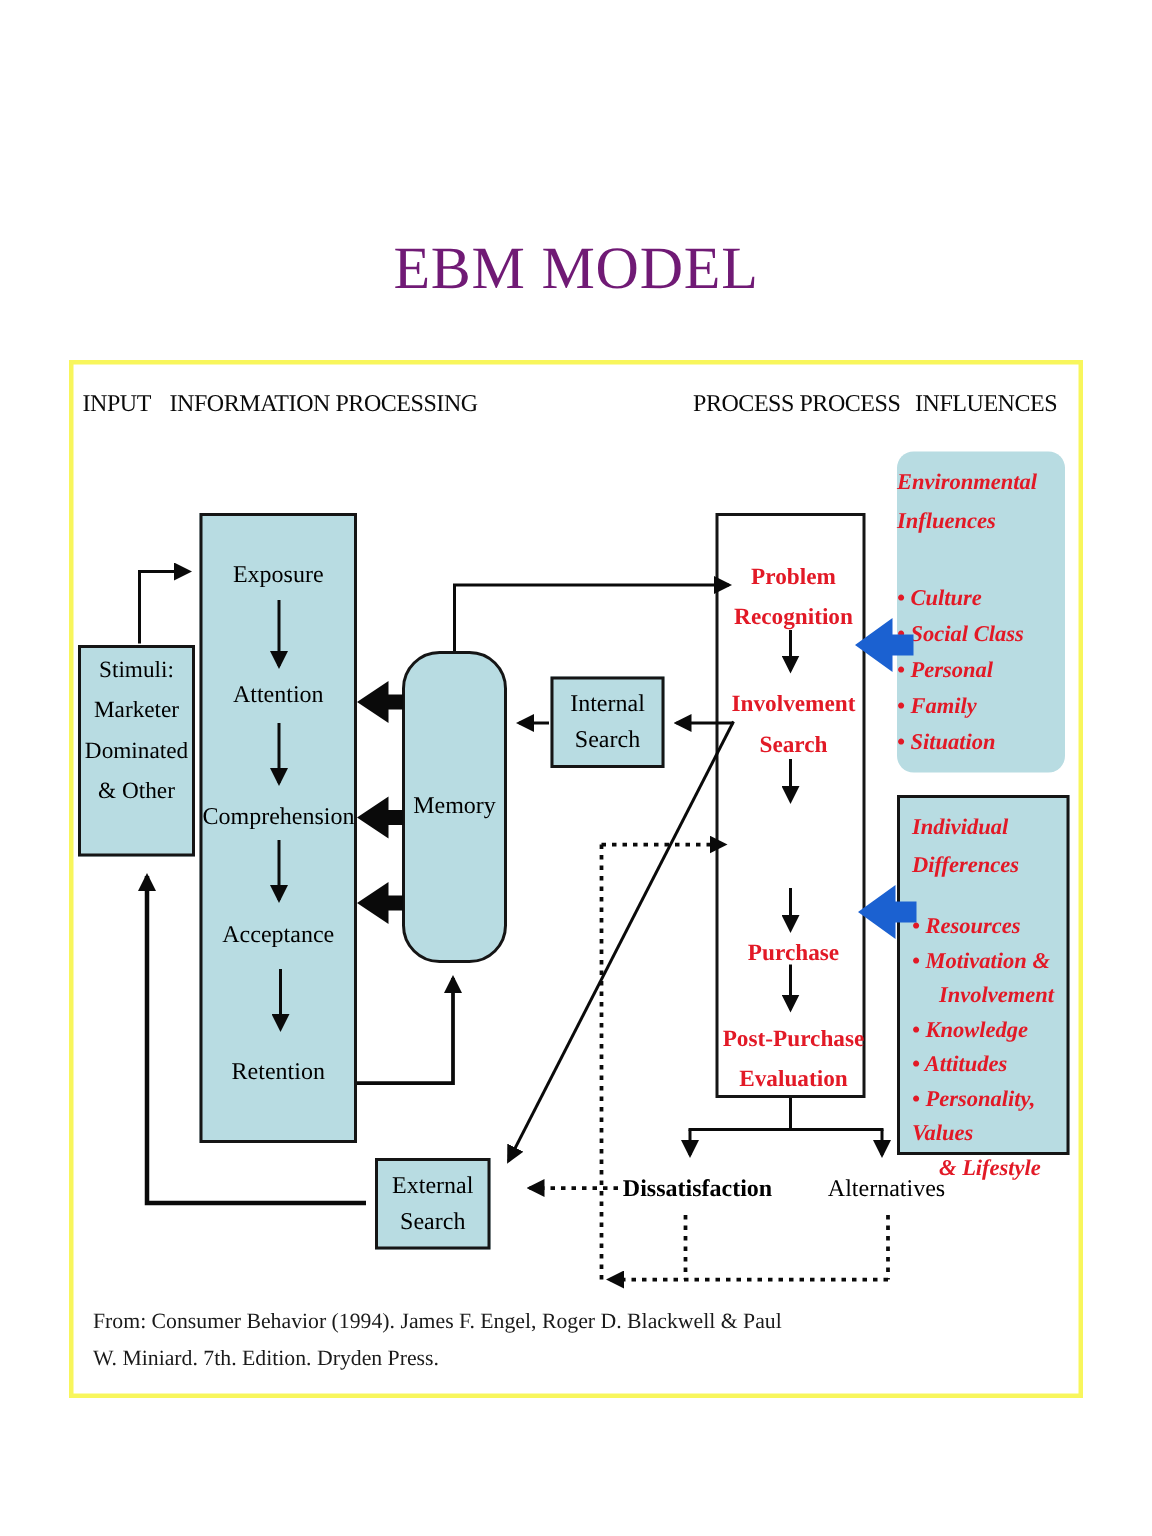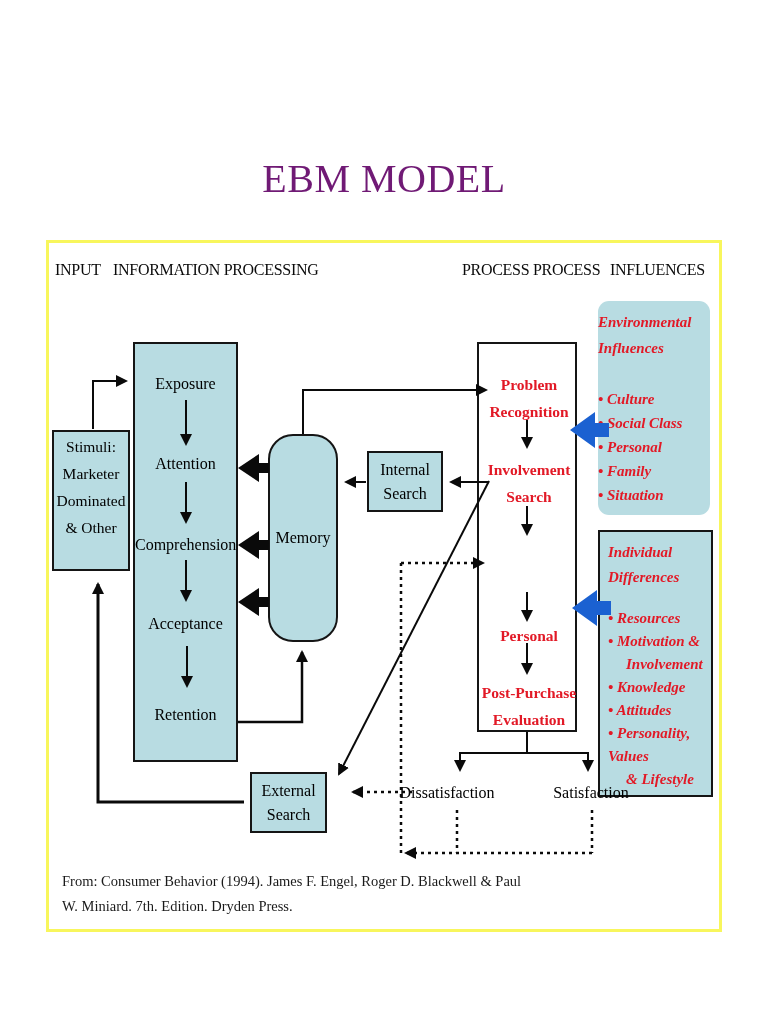--- a/index.html
+++ b/index.html
@@ -38,21 +38,21 @@
             background:#fff;border:2px solid #151515;box-sizing:border-box;}
   .dstage{position:absolute;left:-6px;width:112px;text-align:center;
           color:var(--red-text,#e21926);font-weight:bold;
           font-size:15.5px;line-height:27px;white-space:nowrap;}
 
   .redbox{color:var(--red-text,#e21926);font-weight:bold;font-style:italic;
           font-size:15px;box-sizing:border-box;}
   .envbox{left:598px;top:301px;width:112px;height:214px;padding:8px 4px 0 0;border-radius:11px;}
   .envbox .ttl{line-height:26px;}
   .envbox .blts{margin-top:26px;line-height:24px;}
-  .indbox{left:598px;top:530px;width:115px;height:267px;padding:8px 2px 0 8px;}
+  .indbox{left:598px;top:530px;width:115px;height:240px;padding:8px 2px 0 8px;}
   .indbox .ttl{line-height:25px;}
   .indbox .itms{margin-top:17px;line-height:23px;}
   .indent{padding-left:18px;}
 
   .outcome{top:784px;text-align:center;font-size:16px;white-space:nowrap;}
 
   .citation{left:62px;top:869px;font-size:14.5px;line-height:25px;color:#1a1a1a;}
 
   svg.overlay{position:absolute;left:0;top:0;pointer-events:none;}
   .ln{stroke:var(--line,#000);fill:none;}
@@ -105,21 +105,21 @@
   <div class="abs decision">
     <div class="dstage" style="top:27px;">
       <div>Problem</div>
       <div>Recognition</div>
     </div>
     <div class="dstage" style="top:112px;">
       <div>Involvement</div>
       <div>Search</div>
     </div>
     <div class="dstage" style="top:278px;">
-      <div>Personal</div>
+      <div>Purchase</div>
     </div>
     <div class="dstage" style="top:335px;">
       <div>Post-Purchase</div>
       <div>Evaluation</div>
     </div>
   </div>
 
   <div class="abs bluebox noborder redbox envbox">
     <div class="ttl">
       <div>Environmental</div>
@@ -143,22 +143,22 @@
       <div>• Resources</div>
       <div>• Motivation &amp;</div>
       <div class="indent">Involvement</div>
       <div>• Knowledge</div>
       <div>• Attitudes</div>
       <div>• Personality, Values</div>
       <div class="indent">&amp; Lifestyle</div>
     </div>
   </div>
 
-  <div class="abs outcome" style="left:387px;width:120px;">Dissatisfaction</div>
-  <div class="abs outcome" style="left:541px;width:100px;">Satisfaction</div>
+  <div class="abs outcome" style="left:405px;width:120px;font-weight:bold;">Dissatisfaction</div>
+  <div class="abs outcome" style="left:541px;width:100px;">Alternatives</div>
 
   <div class="abs citation">
     <div>From: Consumer Behavior (1994). James F. Engel, Roger D. Blackwell &amp; Paul</div>
     <div>W. Miniard.  7th. Edition.  Dryden Press.</div>
   </div>
 
   <svg class="overlay" width="768" height="1024" viewBox="0 0 768 1024">
     <defs>
       <marker id="ah" markerUnits="userSpaceOnUse" viewBox="0 0 12 12" markerWidth="12" markerHeight="12" refX="10" refY="6" orient="auto-start-reverse">
         <path class="mk" d="M0 0 L12 6 L0 12 z"></path>

